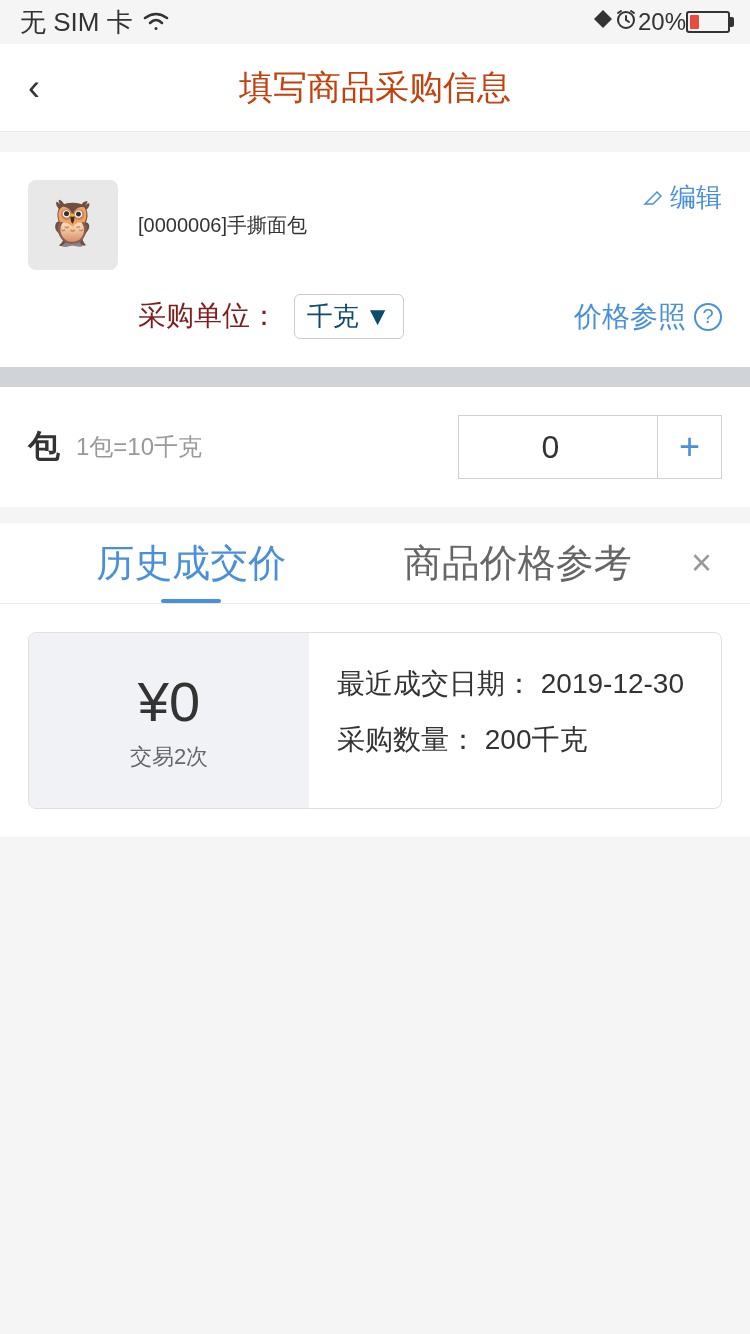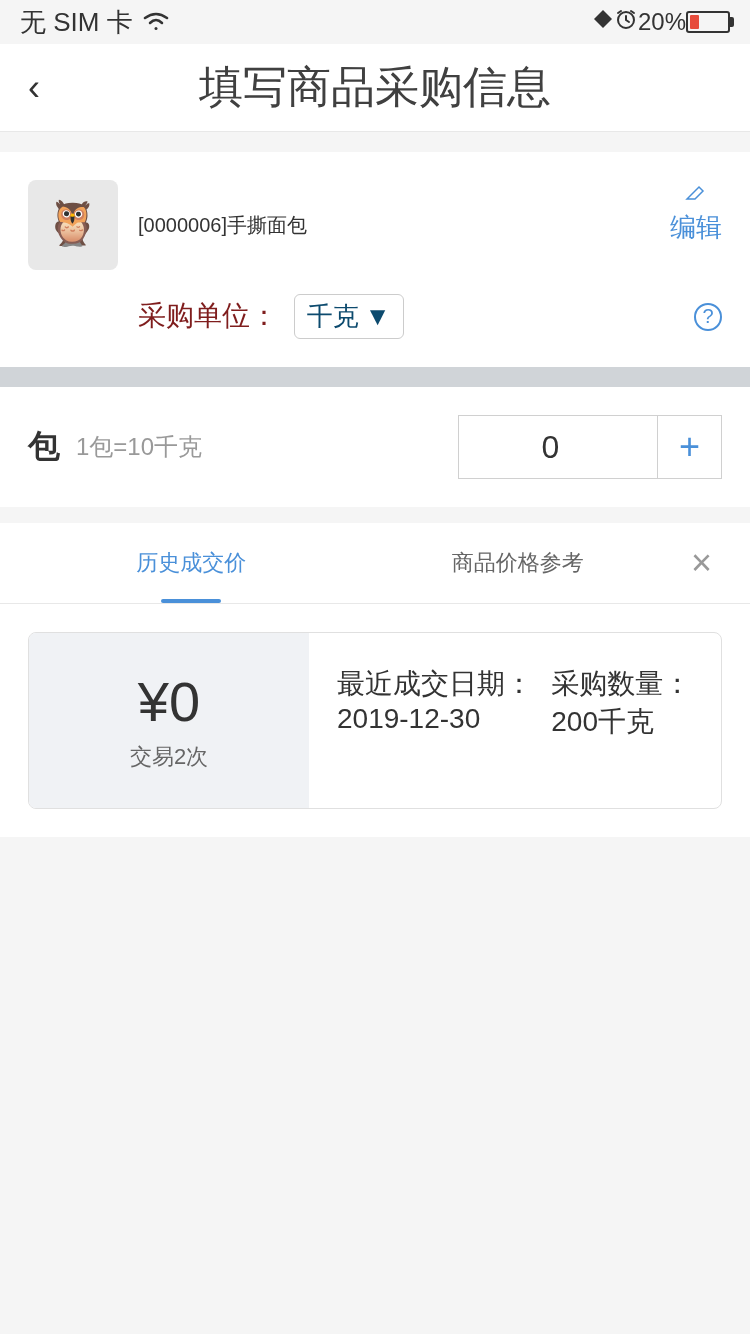--- a/index.html
+++ b/index.html
@@ -85,23 +85,23 @@
       border-bottom: 1px solid #e8e8e8;
     }
     .nav-back {
       position: absolute;
       left: 28px;
       font-size: 36px;
       color: #333;
       cursor: pointer;
     }
     .nav-title {
-      font-size: 44px;
+      font-size: 34px;
       font-weight: 500;
-      color: #404040;
+      color: #c2410c;
       font-family: Liberation Mono, monospace;
     }
 
     
     .product-card {
       background: #fff;
       margin-top: 20px;
       padding: 28px 28px 0 28px;
     }
     .product-header {
@@ -130,21 +130,20 @@
       font-weight: 500;
     }
     .edit-link {
       font-size: 26px;
       color: #4a90d9;
       display: flex;
       align-items: center;
       gap: 4px;
       white-space: nowrap;
       flex-shrink: 0;
-      flex-direction: column;
     }
     .product-footer {
       display: flex;
       align-items: center;
       justify-content: space-between;
       padding: 24px 0 28px 0;
       margin-left: 110px;
     }
     .unit-label {
       font-size: 28px;
@@ -249,21 +248,21 @@
       align-items: center;
       position: relative;
       padding: 0 28px;
     }
     .tab-item {
       flex: 1;
       height: 80px;
       display: flex;
       align-items: center;
       justify-content: center;
-      font-size: 22px;
+      font-size: 38px;
       color: #666;
       cursor: pointer;
       position: relative;
     }
     .tab-item.active {
       color: #4a90d9;
       font-weight: 500;
     }
     .tab-item.active::after {
       content: '';
@@ -311,21 +310,21 @@
     }
     .price-trades {
       font-size: 22px;
       color: #666;
       margin-top: 8px;
     }
     .price-card-right {
       flex: 1;
       padding: 32px 28px;
       display: flex;
-      flex-direction: row;
+      flex-direction: column;
       gap: 18px;
     }
     .price-info-row {
       font-size: 28px;
       color: #333;
     }
 
     
     .main-content {
       background: #f5f5f5;
@@ -394,20 +393,21 @@
   </div>
   <div class="product-footer">
     <div>
       <span class="unit-label">采购单位：</span>
       <span class="unit-dropdown">
         <span>千克</span>
         <span>▼</span>
       </span>
     </div>
     <div class="price-ref">
+      <span>价格参照</span>
       <div class="help-circle">
         <span>?</span>
       </div>
     </div>
   </div>
 </div>
 
 <div class="gray-divider"></div>
 
 <div class="quantity-row">

